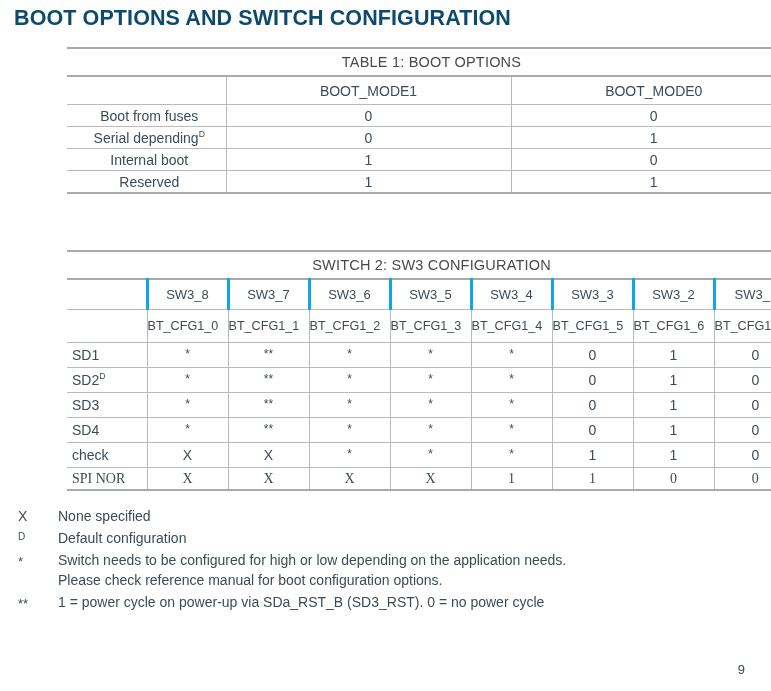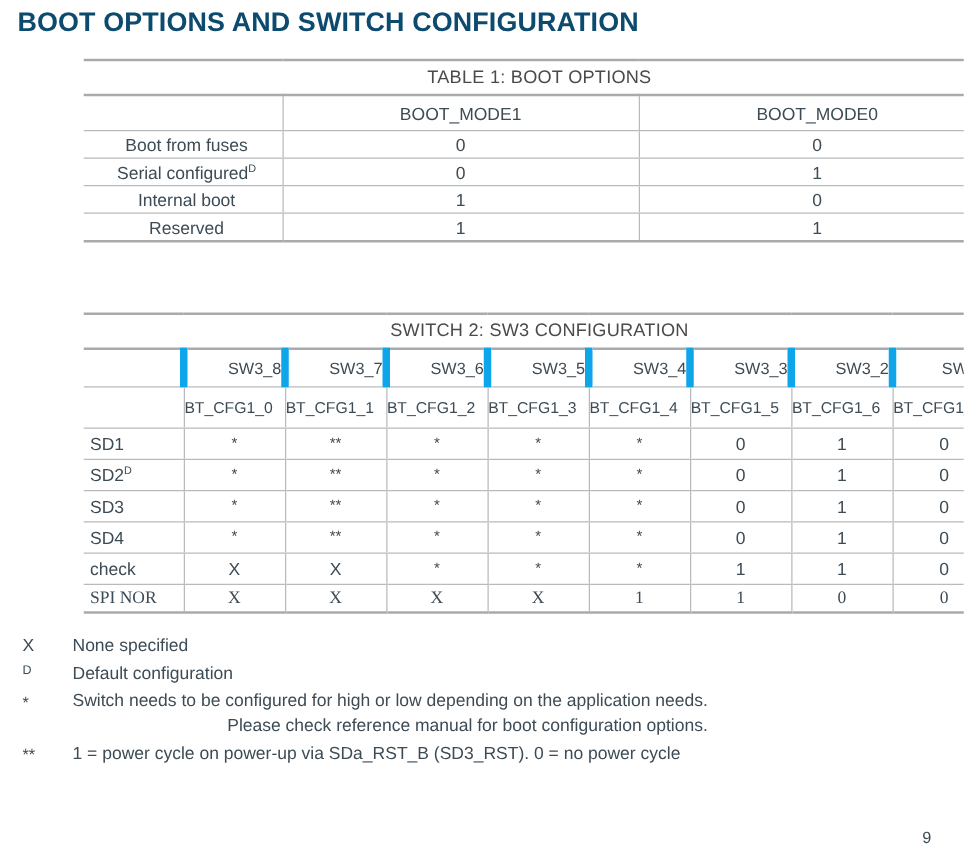--- a/index.html
+++ b/index.html
@@ -99,24 +99,24 @@
   }
   #table1 tr.last .row-label,
   #table1 tr.last .val-cell {
     border-bottom: 2px solid #a9aaac;
   }
 
   
   #table2 { top: 250px; }
   #table2 .hdr-cell {
     height: 29px;
-    text-align: right;
+    text-align: center;
     font-size: 13px;
     border-bottom: 1px solid #b9babc;
-    border-left: 6px solid #0ea5e9;
+    border-left: 3px solid #0ea5e9;
   }
   #table2 .sub-cell {
     height: 32px;
     font-size: 12.6px;
     border-bottom: 1px solid #b9babc;
     border-left: 1px solid #b9babc;
   }
   #table2 .corner {
     border-bottom: 1px solid #b9babc;
   }
@@ -176,21 +176,20 @@
     vertical-align: top;
   }
   .note-mark.star-mark {
     font-size: 13px;
     line-height: 24px;
   }
   .note-body {
     font-size: 14px;
     line-height: 20px;
     color: #3d4b55;
-    text-align: right;
   }
   .note-body .ln2 { display: block; }
 
   
   .page-number {
     position: absolute;
     right: 26px;
     top: 662px;
     font-size: 13px;
     color: #3d4b55;
@@ -218,21 +217,21 @@
         <td class="sub-cell">BOOT_MODE1</td>
         <td class="sub-cell">BOOT_MODE0</td>
       </tr>
 
       <tr>
         <td class="row-label"><span>Boot from fuses</span><sup class="fn"></sup></td>
         <td class="val-cell">0</td>
         <td class="val-cell">0</td>
       </tr>
       <tr>
-        <td class="row-label"><span>Serial configured</span><sup class="fn">D</sup></td>
+        <td class="row-label"><span>Serial depending</span><sup class="fn">D</sup></td>
         <td class="val-cell">0</td>
         <td class="val-cell">1</td>
       </tr>
       <tr>
         <td class="row-label"><span>Internal boot</span><sup class="fn"></sup></td>
         <td class="val-cell">1</td>
         <td class="val-cell">0</td>
       </tr>
       <tr class="last">
         <td class="row-label"><span>Reserved</span><sup class="fn"></sup></td>

